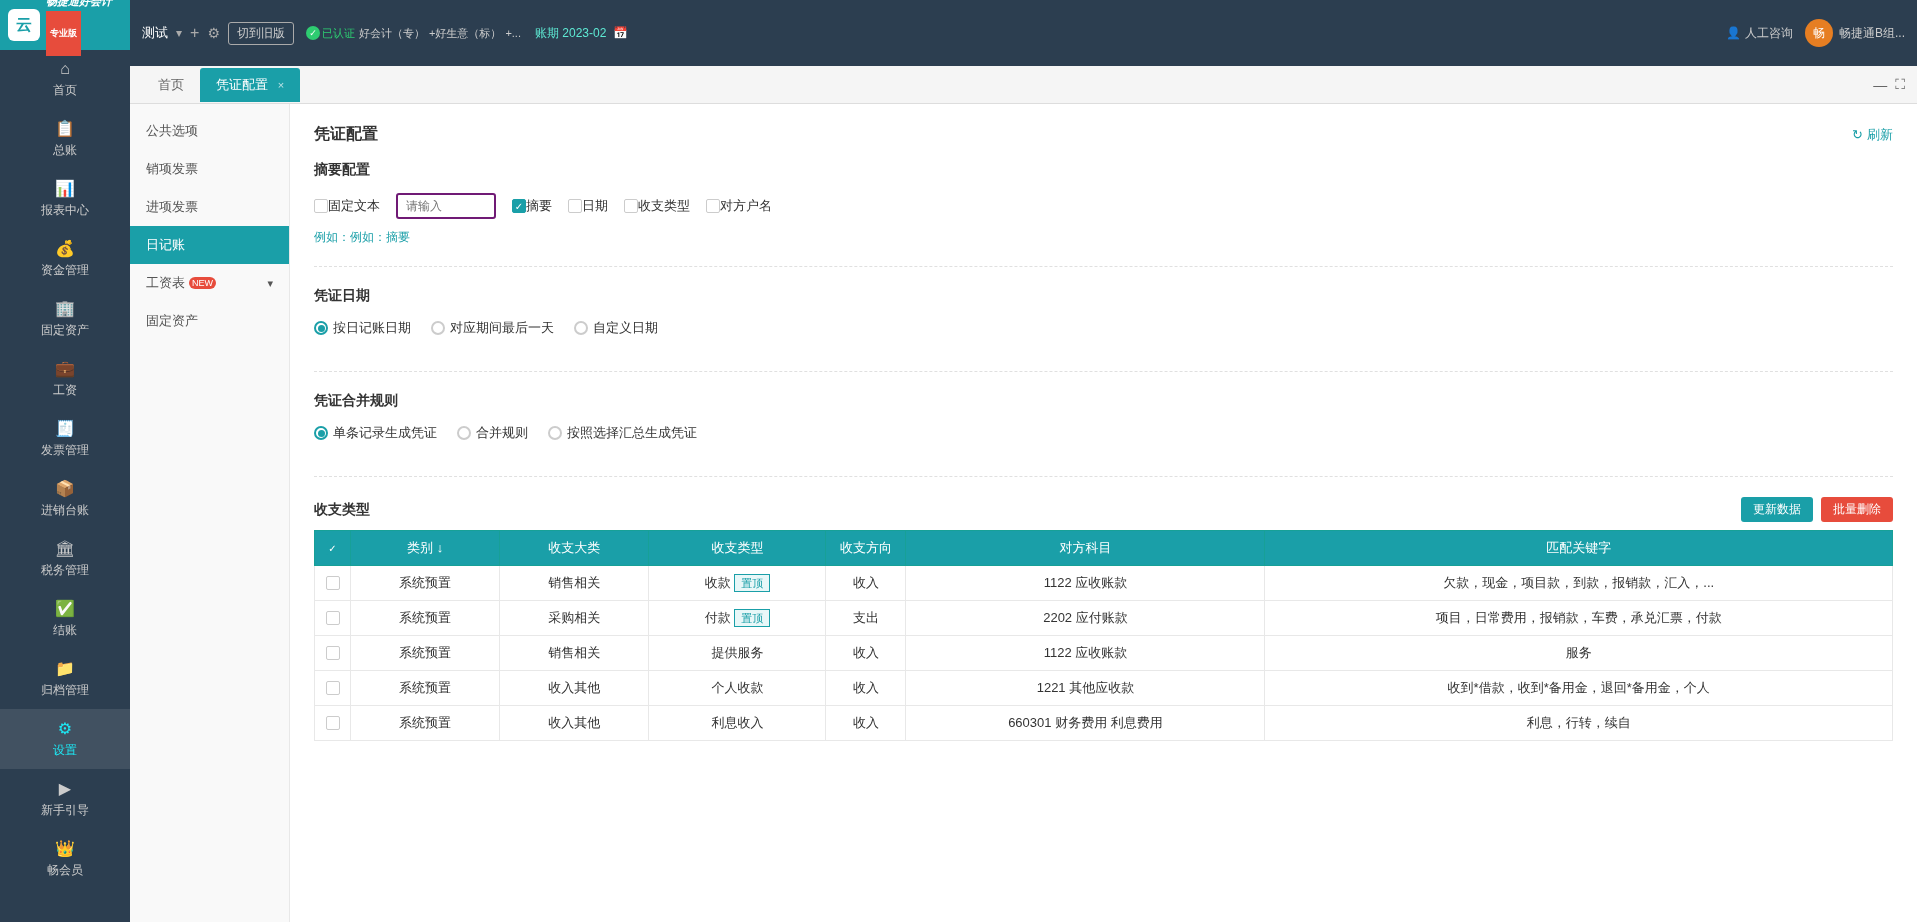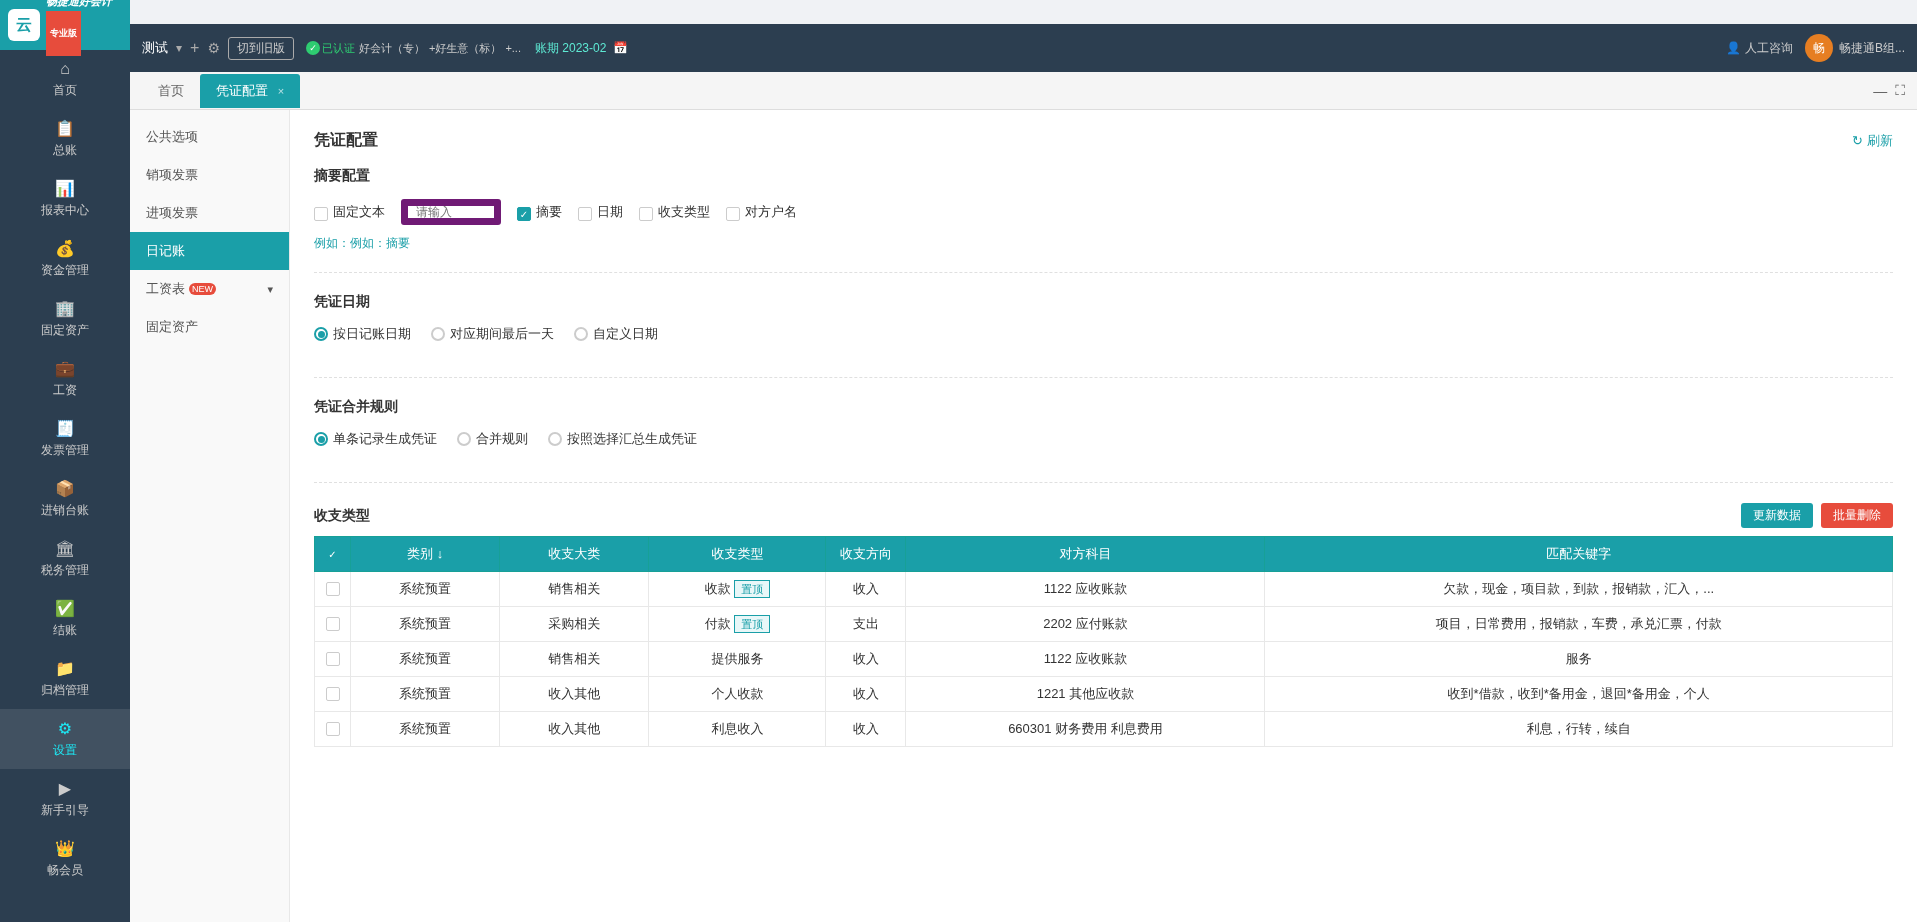--- a/index.html
+++ b/index.html
@@ -11,21 +11,21 @@
     .sidebar-logo-icon { width: 32px; height: 32px; background: white; border-radius: 6px; display: flex; align-items: center; justify-content: center; color: #1a9fa8; font-size: 16px; font-weight: bold; flex-shrink: 0; }
     .sidebar-item { display: flex; flex-direction: column; align-items: center; padding: 10px 0; cursor: pointer; color: #ccc; font-size: 12px; gap: 4px; }
     .sidebar-item:hover, .sidebar-item.active { color: white; background: rgba(255,255,255,0.1); }
     .sidebar-item.active { color: #1de9f5; }
     .sidebar-icon { font-size: 16px; }
 
     
     .main { flex: 1; display: flex; flex-direction: column; overflow: hidden; }
 
     
-    .topbar { background: #2c3e50; height: 48px; display: flex; align-items: center; padding: 0 12px; gap: 8px; flex-shrink: 0; margin-top: 24px; }
+    .topbar { background: #2c3e50; height: 66px; display: flex; align-items: center; padding: 0 12px; gap: 8px; flex-shrink: 0; }
     .topbar-title { color: white; font-size: 13px; }
     .topbar-arrow { color: #aaa; font-size: 12px; }
     .topbar-add { color: #aaa; font-size: 16px; cursor: pointer; }
     .topbar-gear { color: #aaa; font-size: 14px; cursor: pointer; }
     .topbar-version-btn { background: transparent; border: 1px solid #aaa; color: #ccc; padding: 2px 8px; border-radius: 3px; font-size: 12px; cursor: pointer; font-family: Liberation Mono, monospace; }
     .topbar-tags { display: flex; align-items: center; gap: 4px; margin-left: 4px; }
     .topbar-tag { font-size: 11px; color: #ccc; }
     .topbar-tag-green { color: #2ecc71; font-size: 11px; display: flex; align-items: center; gap: 2px; }
     .topbar-check-icon { width: 14px; height: 14px; background: #2ecc71; border-radius: 50%; display: inline-flex; align-items: center; justify-content: center; color: white; font-size: 9px; }
     .topbar-period { color: #5eead4; font-size: 12px; margin-left: 6px; }
@@ -69,24 +69,24 @@
 
     
     .radio-group { display: flex; align-items: center; gap: 20px; margin-bottom: 14px; }
     .radio-item { display: flex; align-items: center; gap: 5px; cursor: pointer; font-size: 13px; }
     .radio-circle { width: 14px; height: 14px; border-radius: 50%; border: 2px solid #ccc; display: flex; align-items: center; justify-content: center; flex-shrink: 0; }
     .radio-circle.checked { border-color: #1a9fa8; }
     .radio-circle.checked::after { content: ''; width: 7px; height: 7px; border-radius: 50%; background: #1a9fa8; display: block; }
 
     
     .checkbox-row { display: flex; align-items: center; gap: 16px; margin-bottom: 10px; }
-    .checkbox-item { display: flex; align-items: flex-end; gap: 5px; cursor: pointer; font-size: 13px; }
+    .checkbox-item { display: flex; align-items: center; cursor: pointer; font-size: 13px; }
     .checkbox-box { width: 14px; height: 14px; border: 1px solid #ccc; border-radius: 2px; display: flex; align-items: center; justify-content: center; flex-shrink: 0; background: white; }
     .checkbox-box.checked { background: #1a9fa8; border-color: #1a9fa8; color: white; font-size: 10px; }
-    .checkbox-input { border: 7px solid #701a75; border-radius: 3px; padding: 3px 8px; font-size: 12px; color: #999; width: 100px; height: 26px; }
+    .checkbox-input { border: 2px solid #701a75; border-radius: 3px; padding: 3px 8px; font-size: 12px; color: #999; width: 100px; height: 26px; }
 
     
     .example-text { color: #1a9fa8; font-size: 12px; margin-top: 4px; }
 
     
     .table-section-header { display: flex; align-items: center; justify-content: space-between; margin-bottom: 8px; }
     .table-section-title { font-size: 14px; font-weight: bold; color: #333; }
     .table-actions { display: flex; gap: 8px; }
     .table-action-btn { padding: 4px 12px; border-radius: 3px; font-size: 12px; cursor: pointer; border: none; }
     .btn-cyan { background: #1a9fa8; color: white; }

